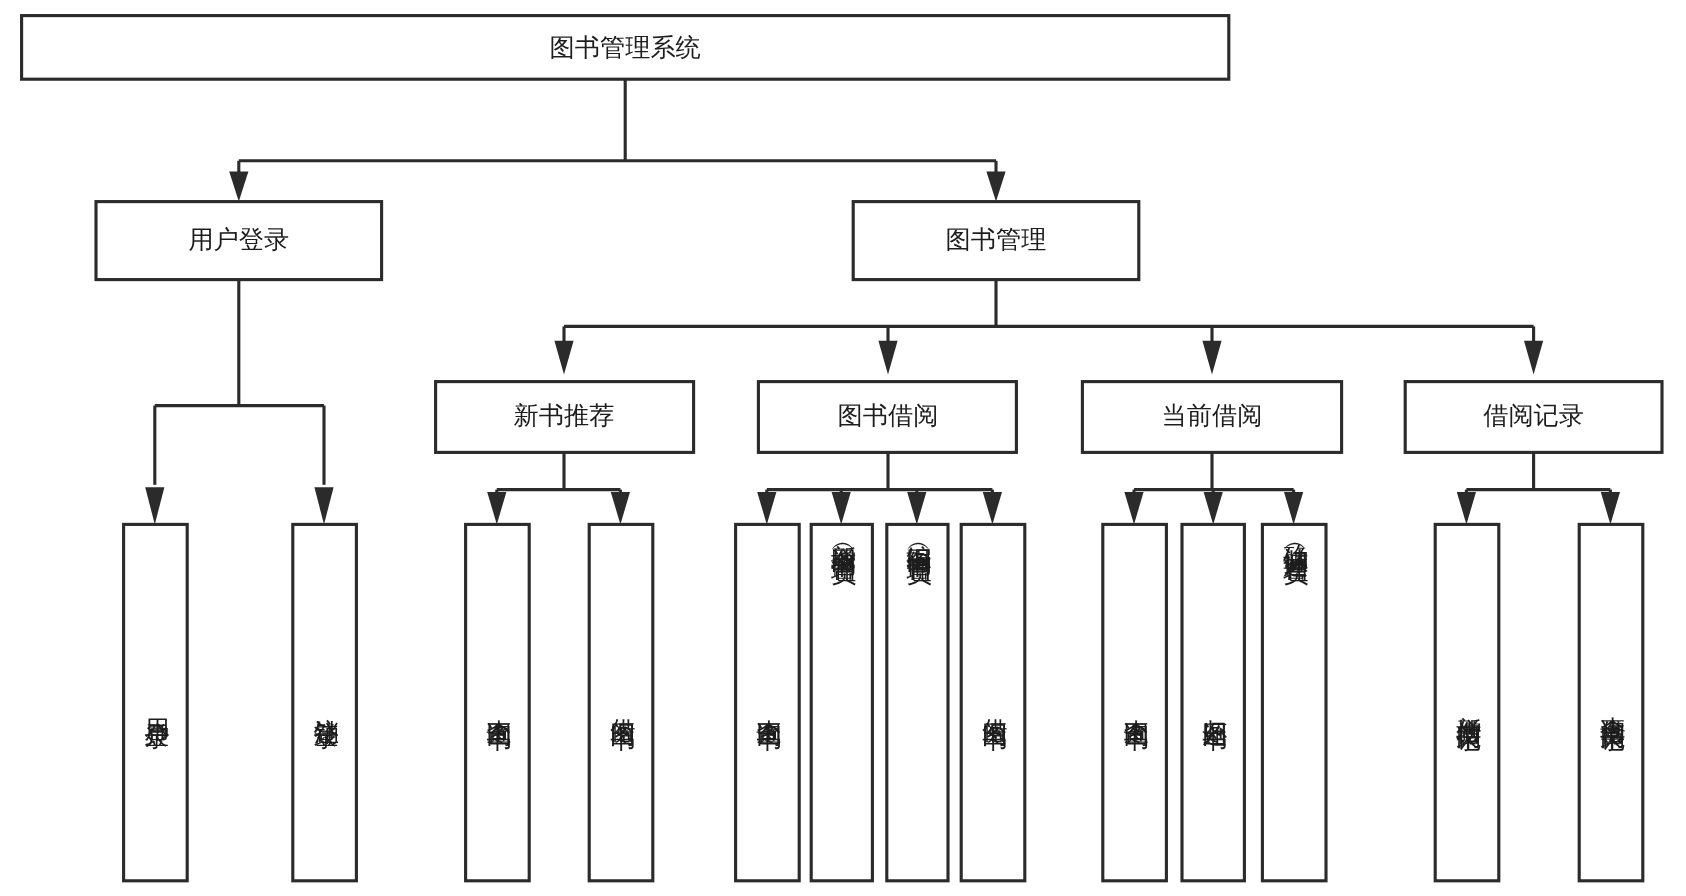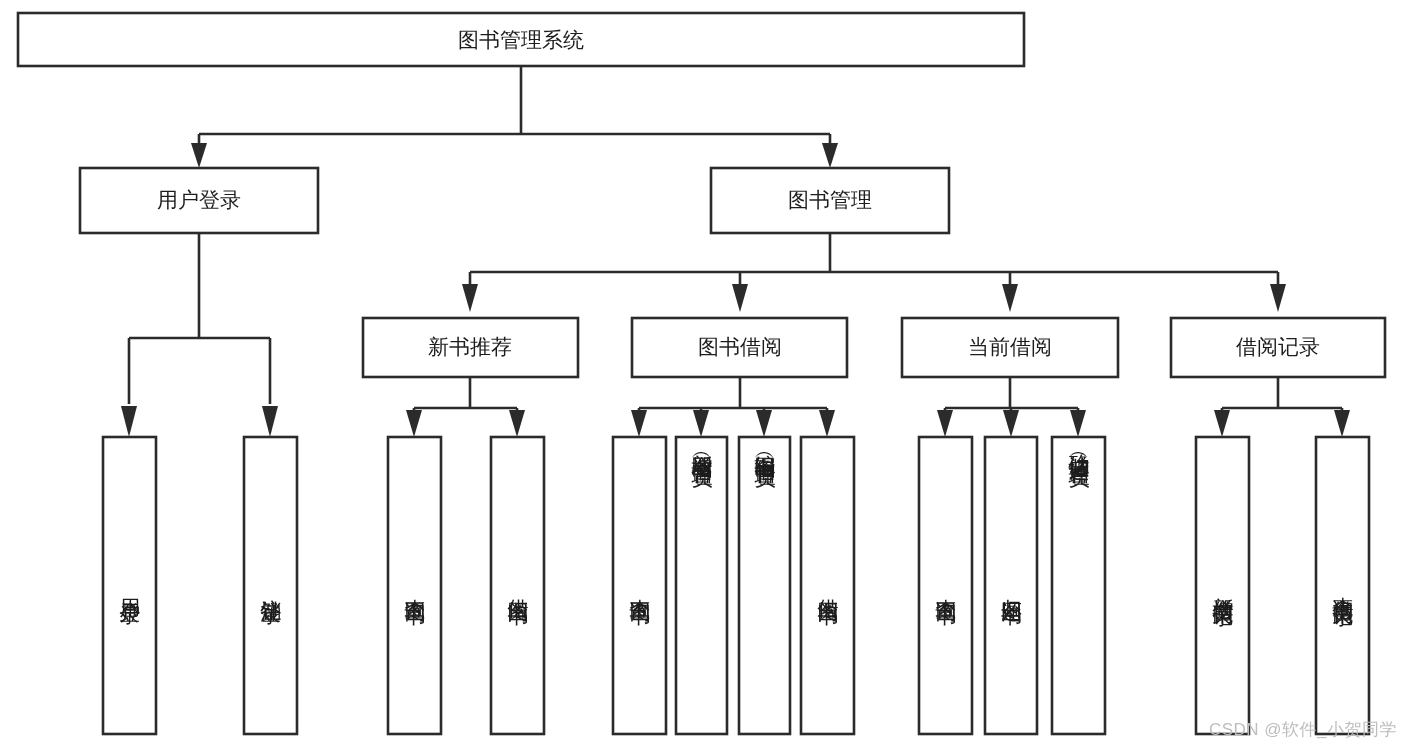--- a/index.html
+++ b/index.html
@@ -262,15 +262,14 @@
     <span class="leaf-label">确认归还（管理员）</span>
   </div>
 
   <div class="leaf-label-wrap" style="left:1196px; top:437px; width:53px; height:297px;">
     <span class="leaf-label">新增借阅记录</span>
   </div>
   <div class="leaf-label-wrap" style="left:1316px; top:437px; width:53px; height:297px;">
     <span class="leaf-label">查询借阅记录</span>
   </div>
 
-  <div class="watermark">CSDN @软件_小贺同学</div>
 
 </div>
 
 </body></html>

